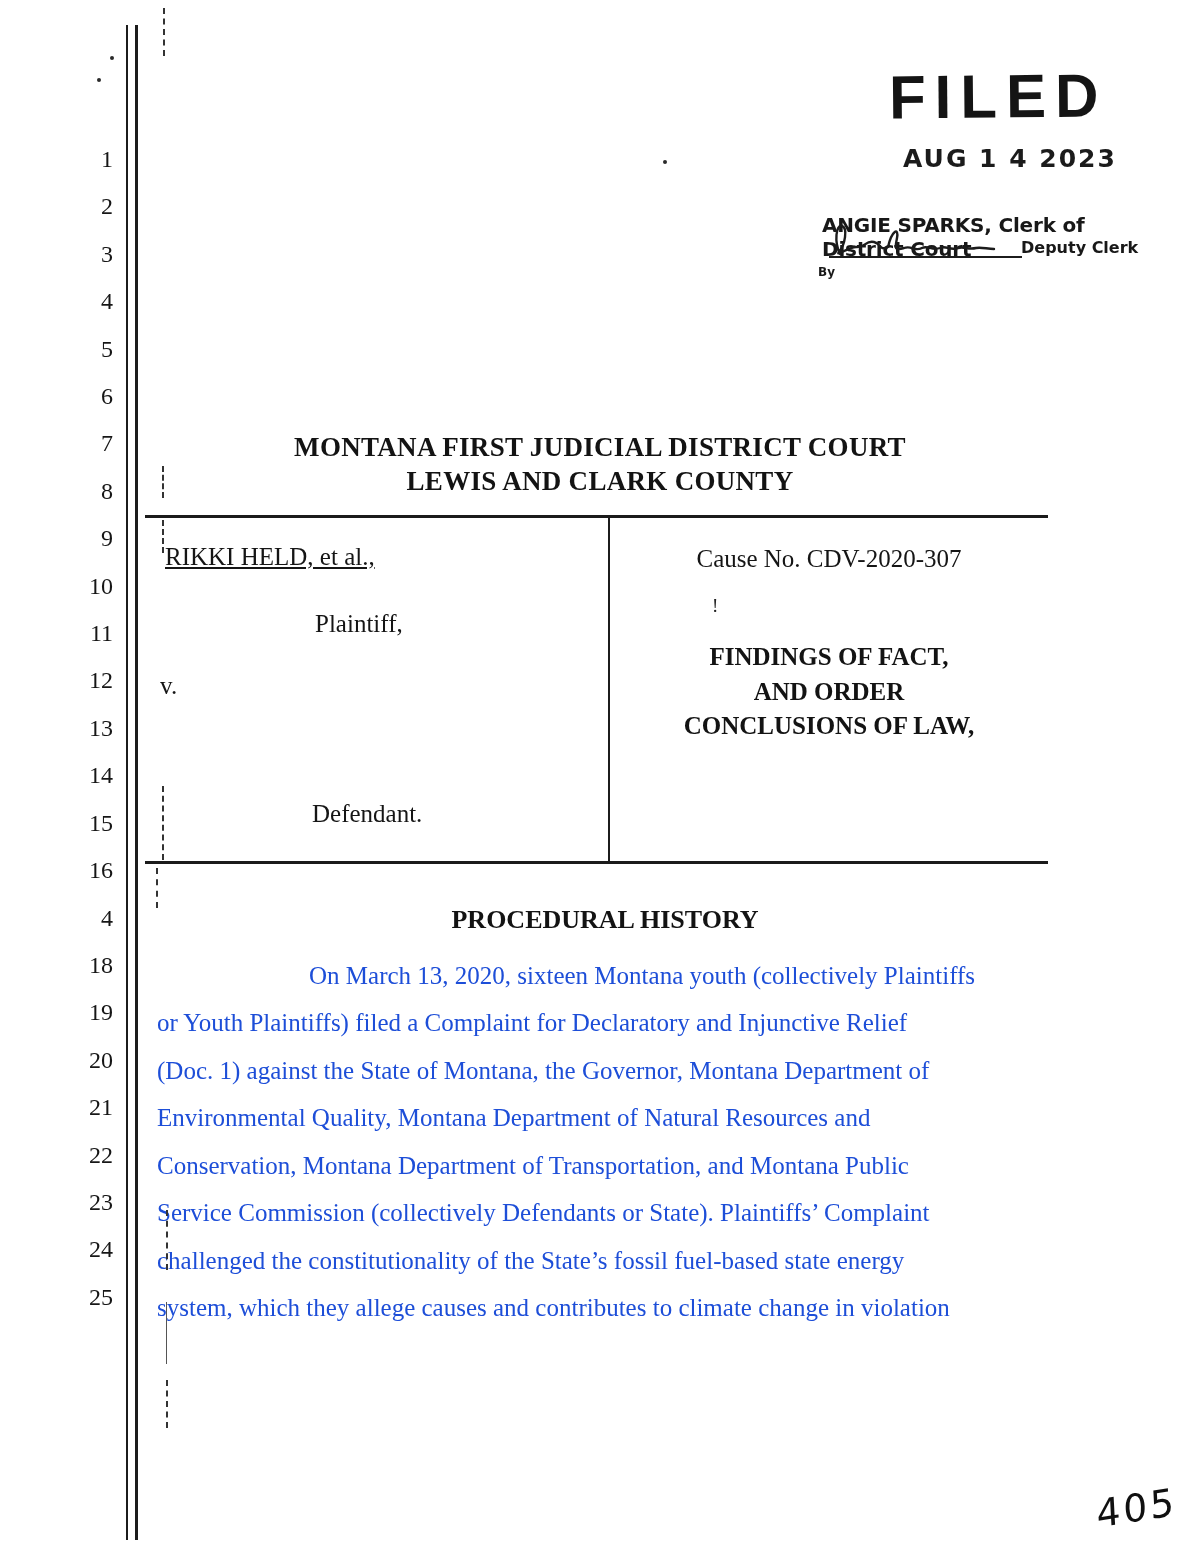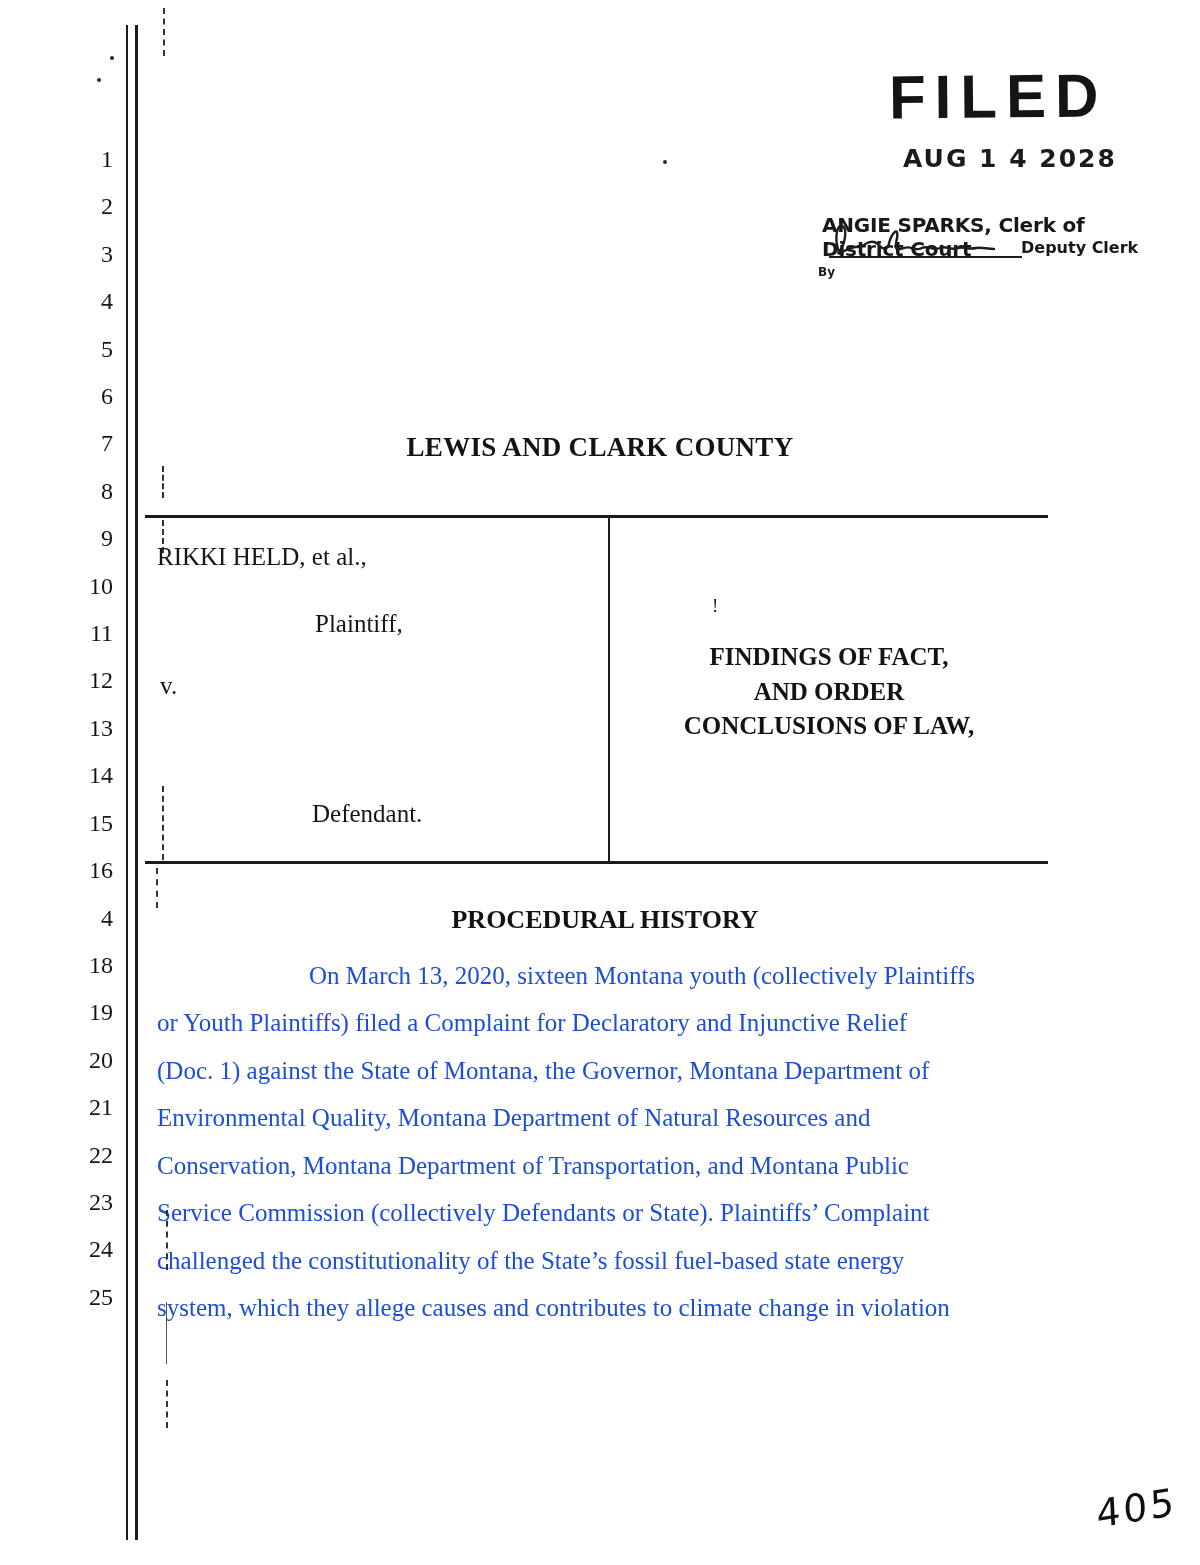--- a/index.html
+++ b/index.html
@@ -57,21 +57,21 @@
     text-align:center;font-weight:700;font-size:27px;line-height:34px;
     letter-spacing:0.3px;color:#131313;
   }
   
   .rule-h{position:absolute;background:#1b1b1b;}
   .cap-top{left:145px;top:515px;width:903px;height:3px;}
   .cap-bottom{left:145px;top:861px;width:903px;height:3px;}
   .cap-div{left:608px;top:517px;width:2px;height:345px;}
   
   .cap-text{position:absolute;font-size:25px;color:#151515;white-space:nowrap;}
-  .plaintiff-name{left:157px;top:543px;}
+  .plaintiff-name{left:165px;top:543px;text-decoration:underline;}
   .plaintiff-role{left:315px;top:610px;}
   .versus{left:160px;top:672px;}
   .defendant-name{left:159px;top:735px;}
   .defendant-role{left:312px;top:800px;}
   .cause-no{left:610px;top:545px;width:438px;text-align:center;}
   .doc-title{
     position:absolute;left:610px;top:640px;width:438px;
     text-align:center;font-weight:700;font-size:25px;line-height:34.5px;
     color:#131313;
   }
@@ -131,47 +131,49 @@
       <div class="line-no">19</div>
       <div class="line-no">20</div>
       <div class="line-no">21</div>
       <div class="line-no">22</div>
       <div class="line-no">23</div>
       <div class="line-no">24</div>
       <div class="line-no">25</div>
     </div>
 
   <div class="filed-word">FILED</div>
-  <div class="filed-date">AUG 1 4 2028</div>
+  <div class="filed-date">AUG 1 4 2023</div>
   <div class="clerk-line">ANGIE SPARKS, Clerk of District Court</div>
   <div class="by-label">By</div>
   <svg class="signature" width="204" height="46" viewBox="0 0 204 46">
     <path d="M16 36 C 10 24 12 6 18 8 C 24 10 21 27 15 34 C 11 39 25 29 32 29
              C 42 30 41 22 50 24 C 58 26 55 33 64 29
              C 68 12 75 9 73 20 C 71 30 70 33 80 30
              C 88 27 90 34 98 30 C 104 27 108 33 116 30
              C 122 27 126 33 134 30 C 140 28 144 32 152 30
              C 158 29 163 31 170 31" fill="none" stroke="#1c1c1c" stroke-width="2.4" stroke-linecap="round"></path>
     <path d="M5 39 L 198 39" fill="none" stroke="#1c1c1c" stroke-width="2"></path>
   </svg>
   <div class="deputy-label">Deputy Clerk</div>
 
   <div class="court-title">
+    <div>MONTANA FIRST JUDICIAL DISTRICT COURT</div>
     <div>LEWIS AND CLARK COUNTY</div>
   </div>
 
   <div class="rule-h cap-top"></div>
   <div class="rule-h cap-bottom"></div>
   <div class="rule-v cap-div"></div>
 
   <div class="cap-text plaintiff-name">RIKKI HELD, et al.,</div>
   <div class="cap-text plaintiff-role">Plaintiff,</div>
   <div class="cap-text versus">v.</div>
   <div class="cap-text defendant-role">Defendant.</div>
 
+  <div class="cap-text cause-no">Cause No. CDV-2020-307</div>
   <div class="doc-title">
     <div>FINDINGS OF FACT,</div>
     <div>AND ORDER</div>
     <div>CONCLUSIONS OF LAW,</div>
   </div>
 
   <div class="section-heading">PROCEDURAL HISTORY</div>
 
   <div class="body-lines">
       <div class="body-line">On March 13, 2020, sixteen Montana youth (collectively Plaintiffs</div>

